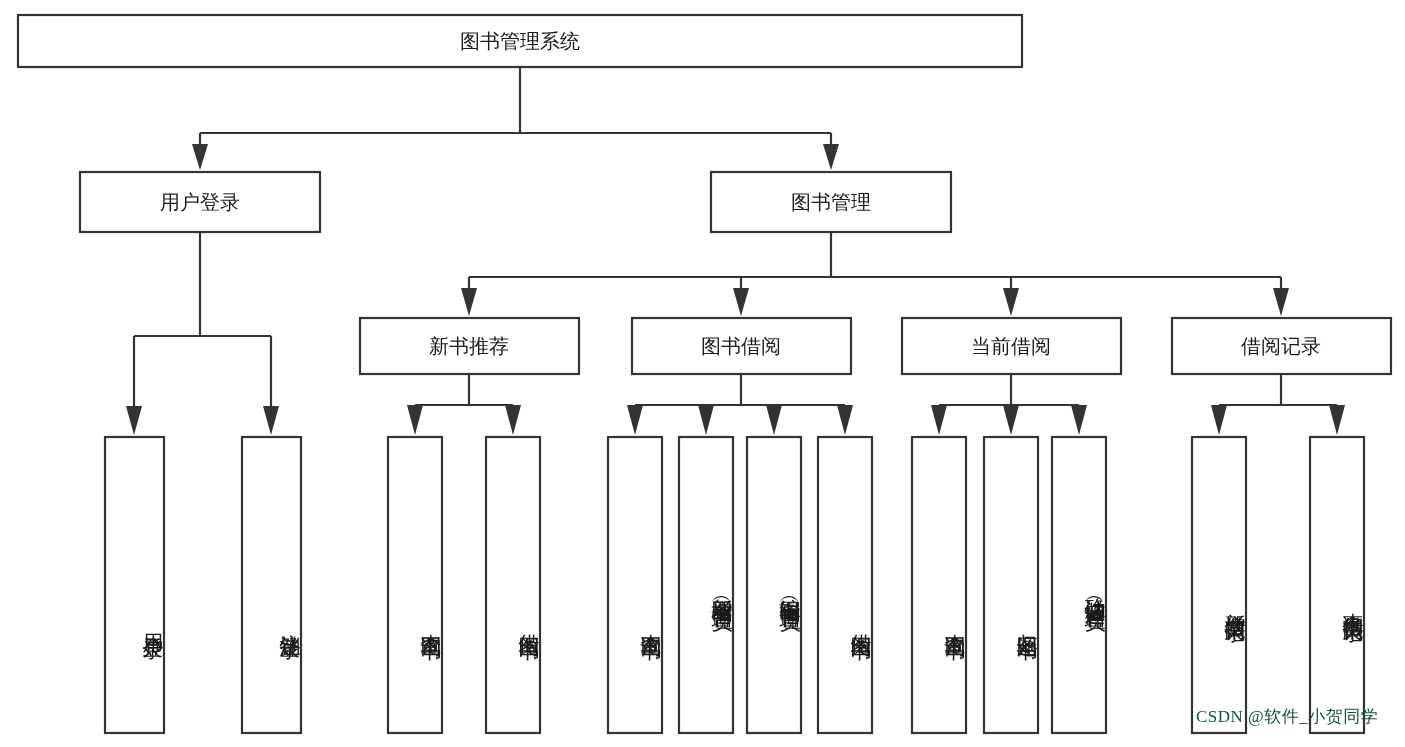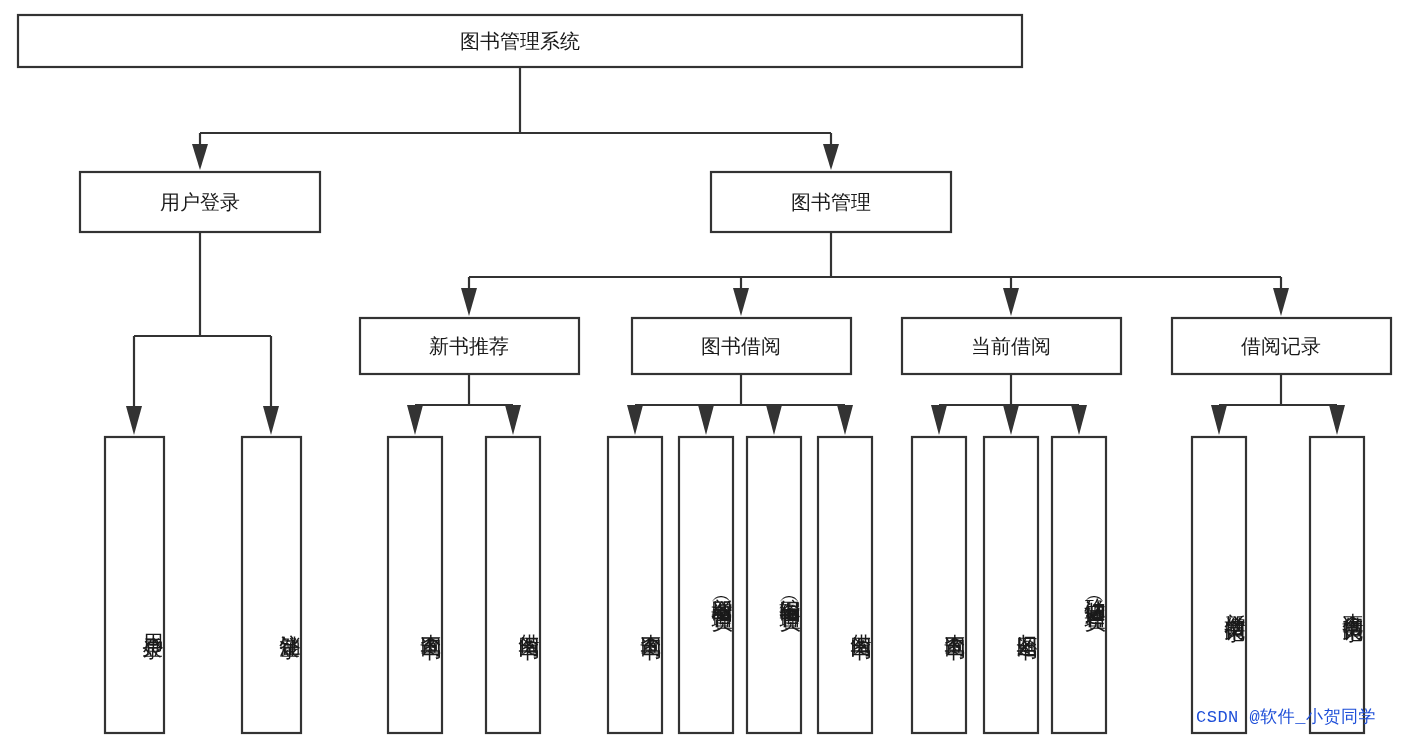--- a/index.html
+++ b/index.html
@@ -59,23 +59,23 @@
     font-family: "DejaVu Sans", "Liberation Sans", sans-serif;
     font-size: 21px;
     line-height: 1.05;
     letter-spacing: 2px;
     color: #1a1a1a;
     white-space: nowrap;
     pointer-events: none;
   }
   .watermark {
     position: absolute;
-    font-family: Liberation Mono, monospace;
+    font-family: Liberation Serif, serif;
     font-size: 17px;
-    color: #1d4ed8;
+    color: #14532d;
     letter-spacing: 0.5px;
     white-space: nowrap;
   }
 </style>
 </head>
 <body>
 
 <div id="diagram-root">
 
   <svg id="tree-svg" viewBox="0 0 1405 747">

